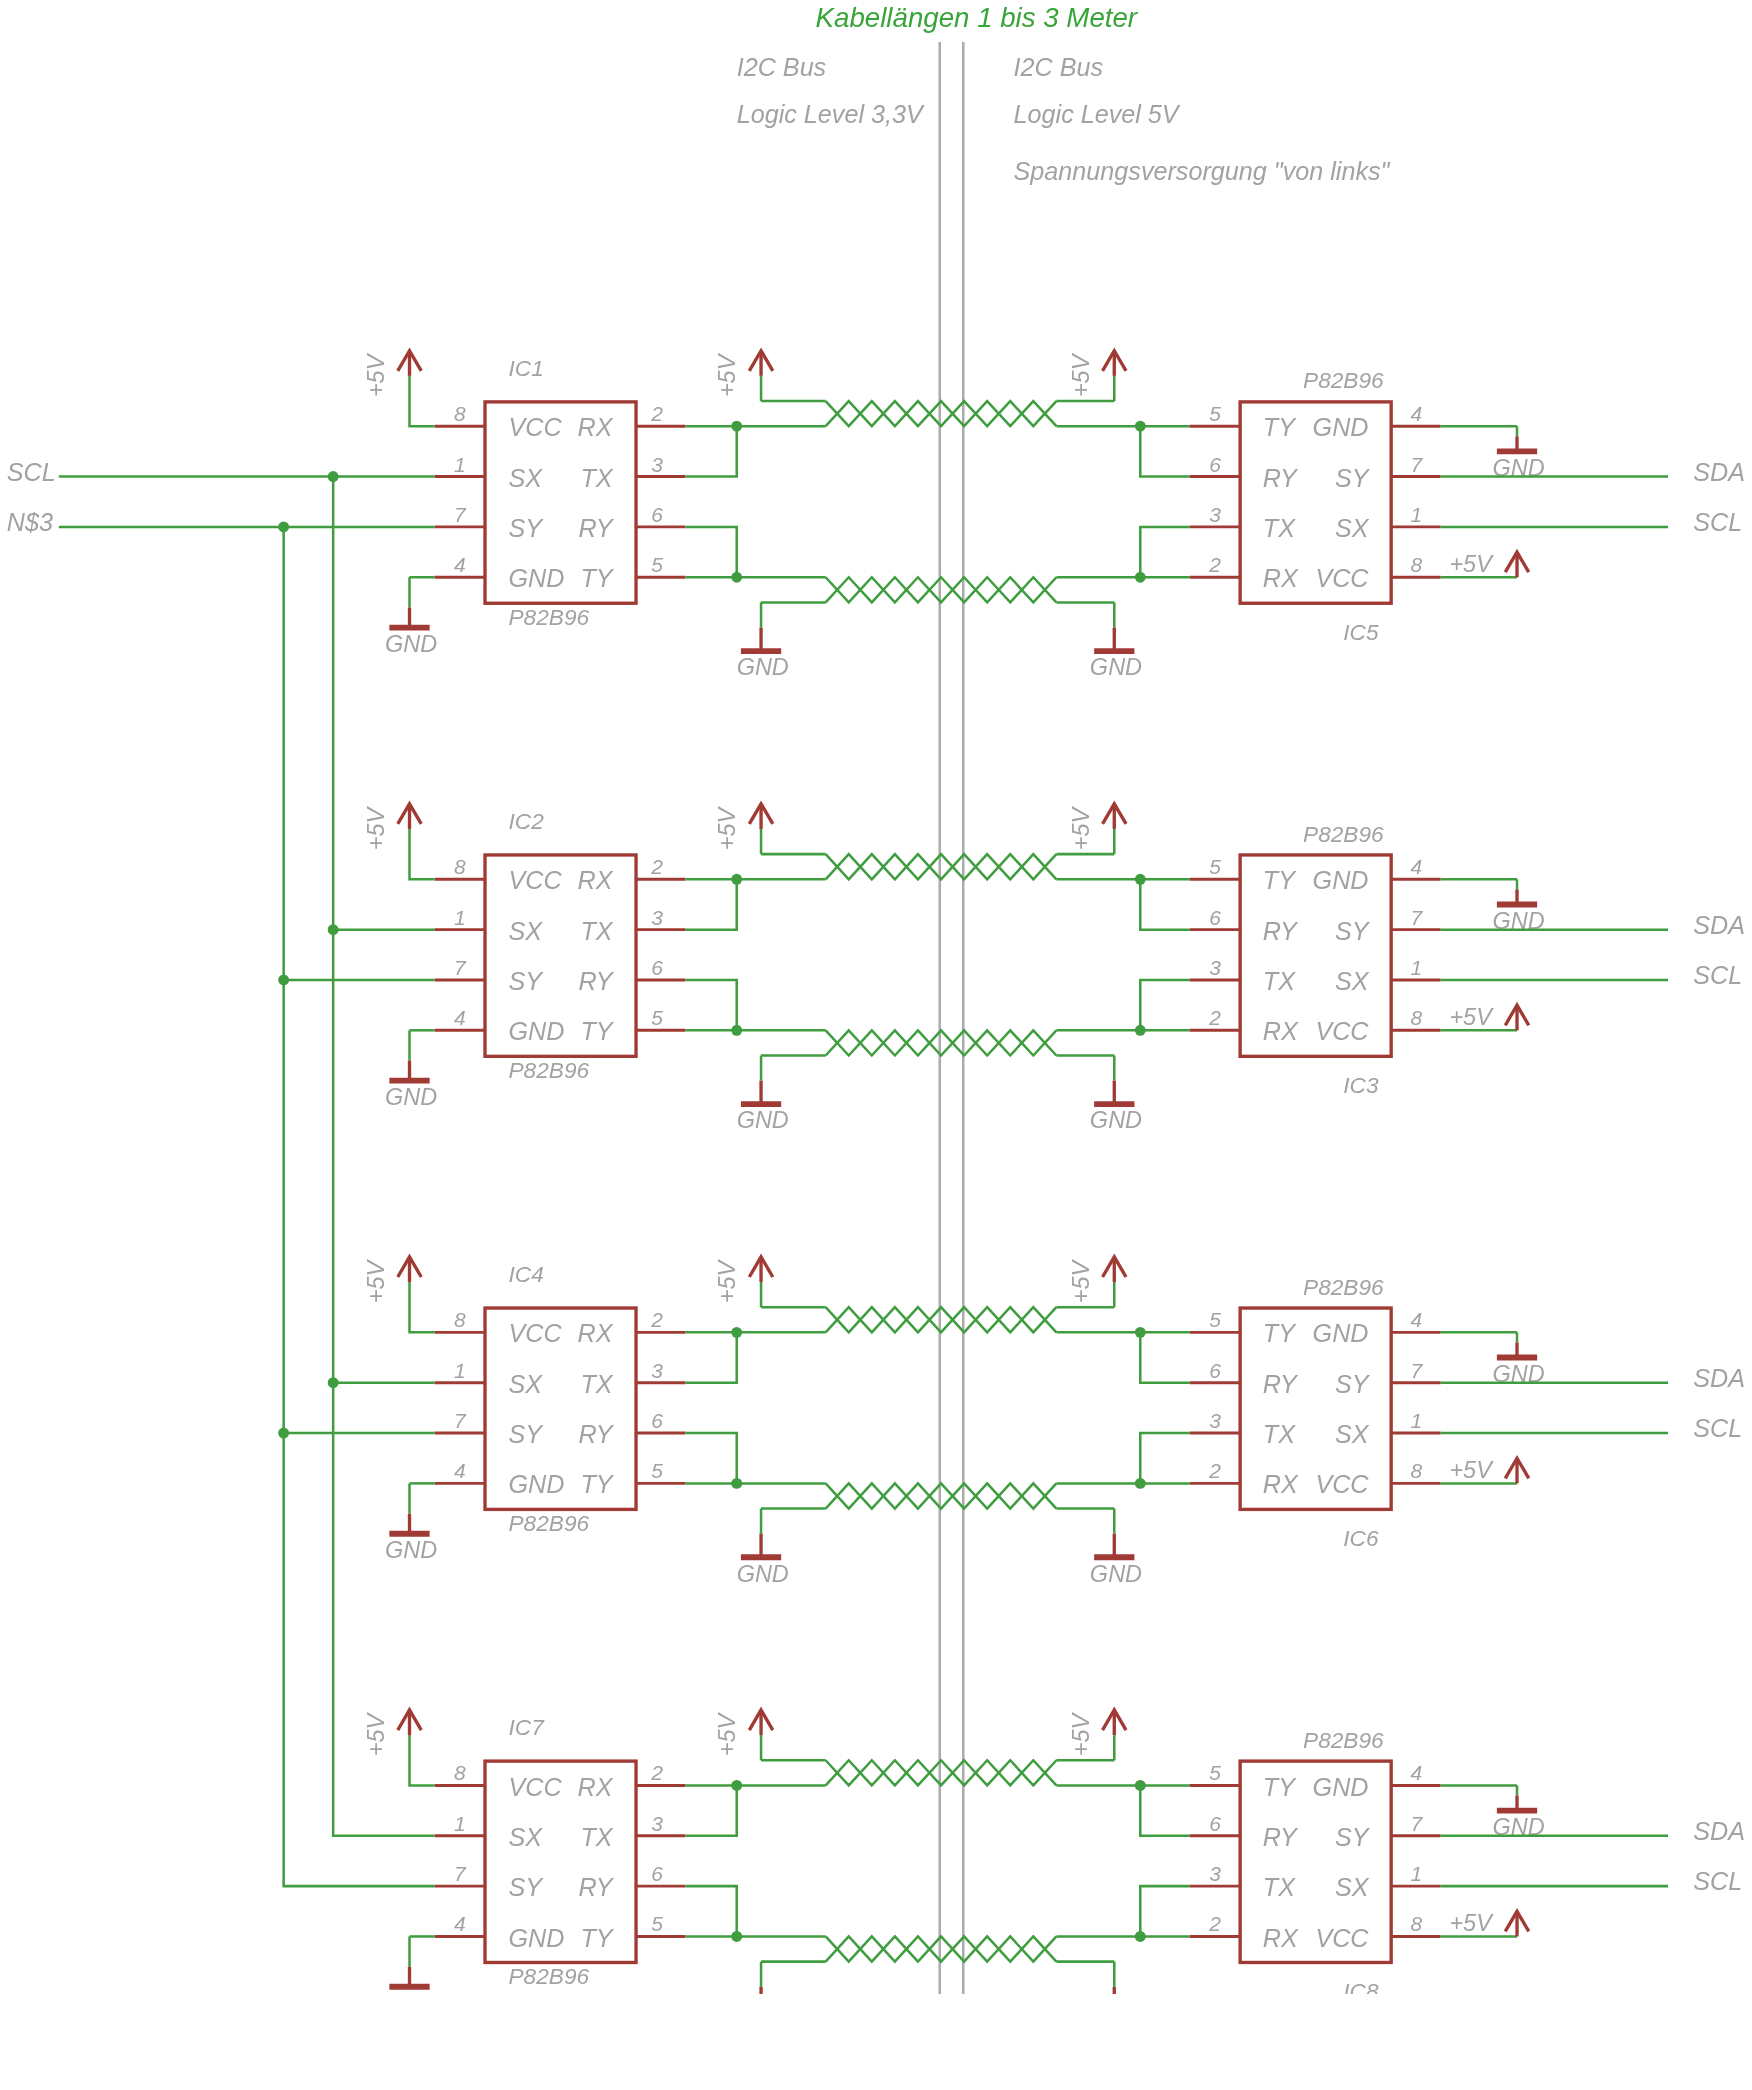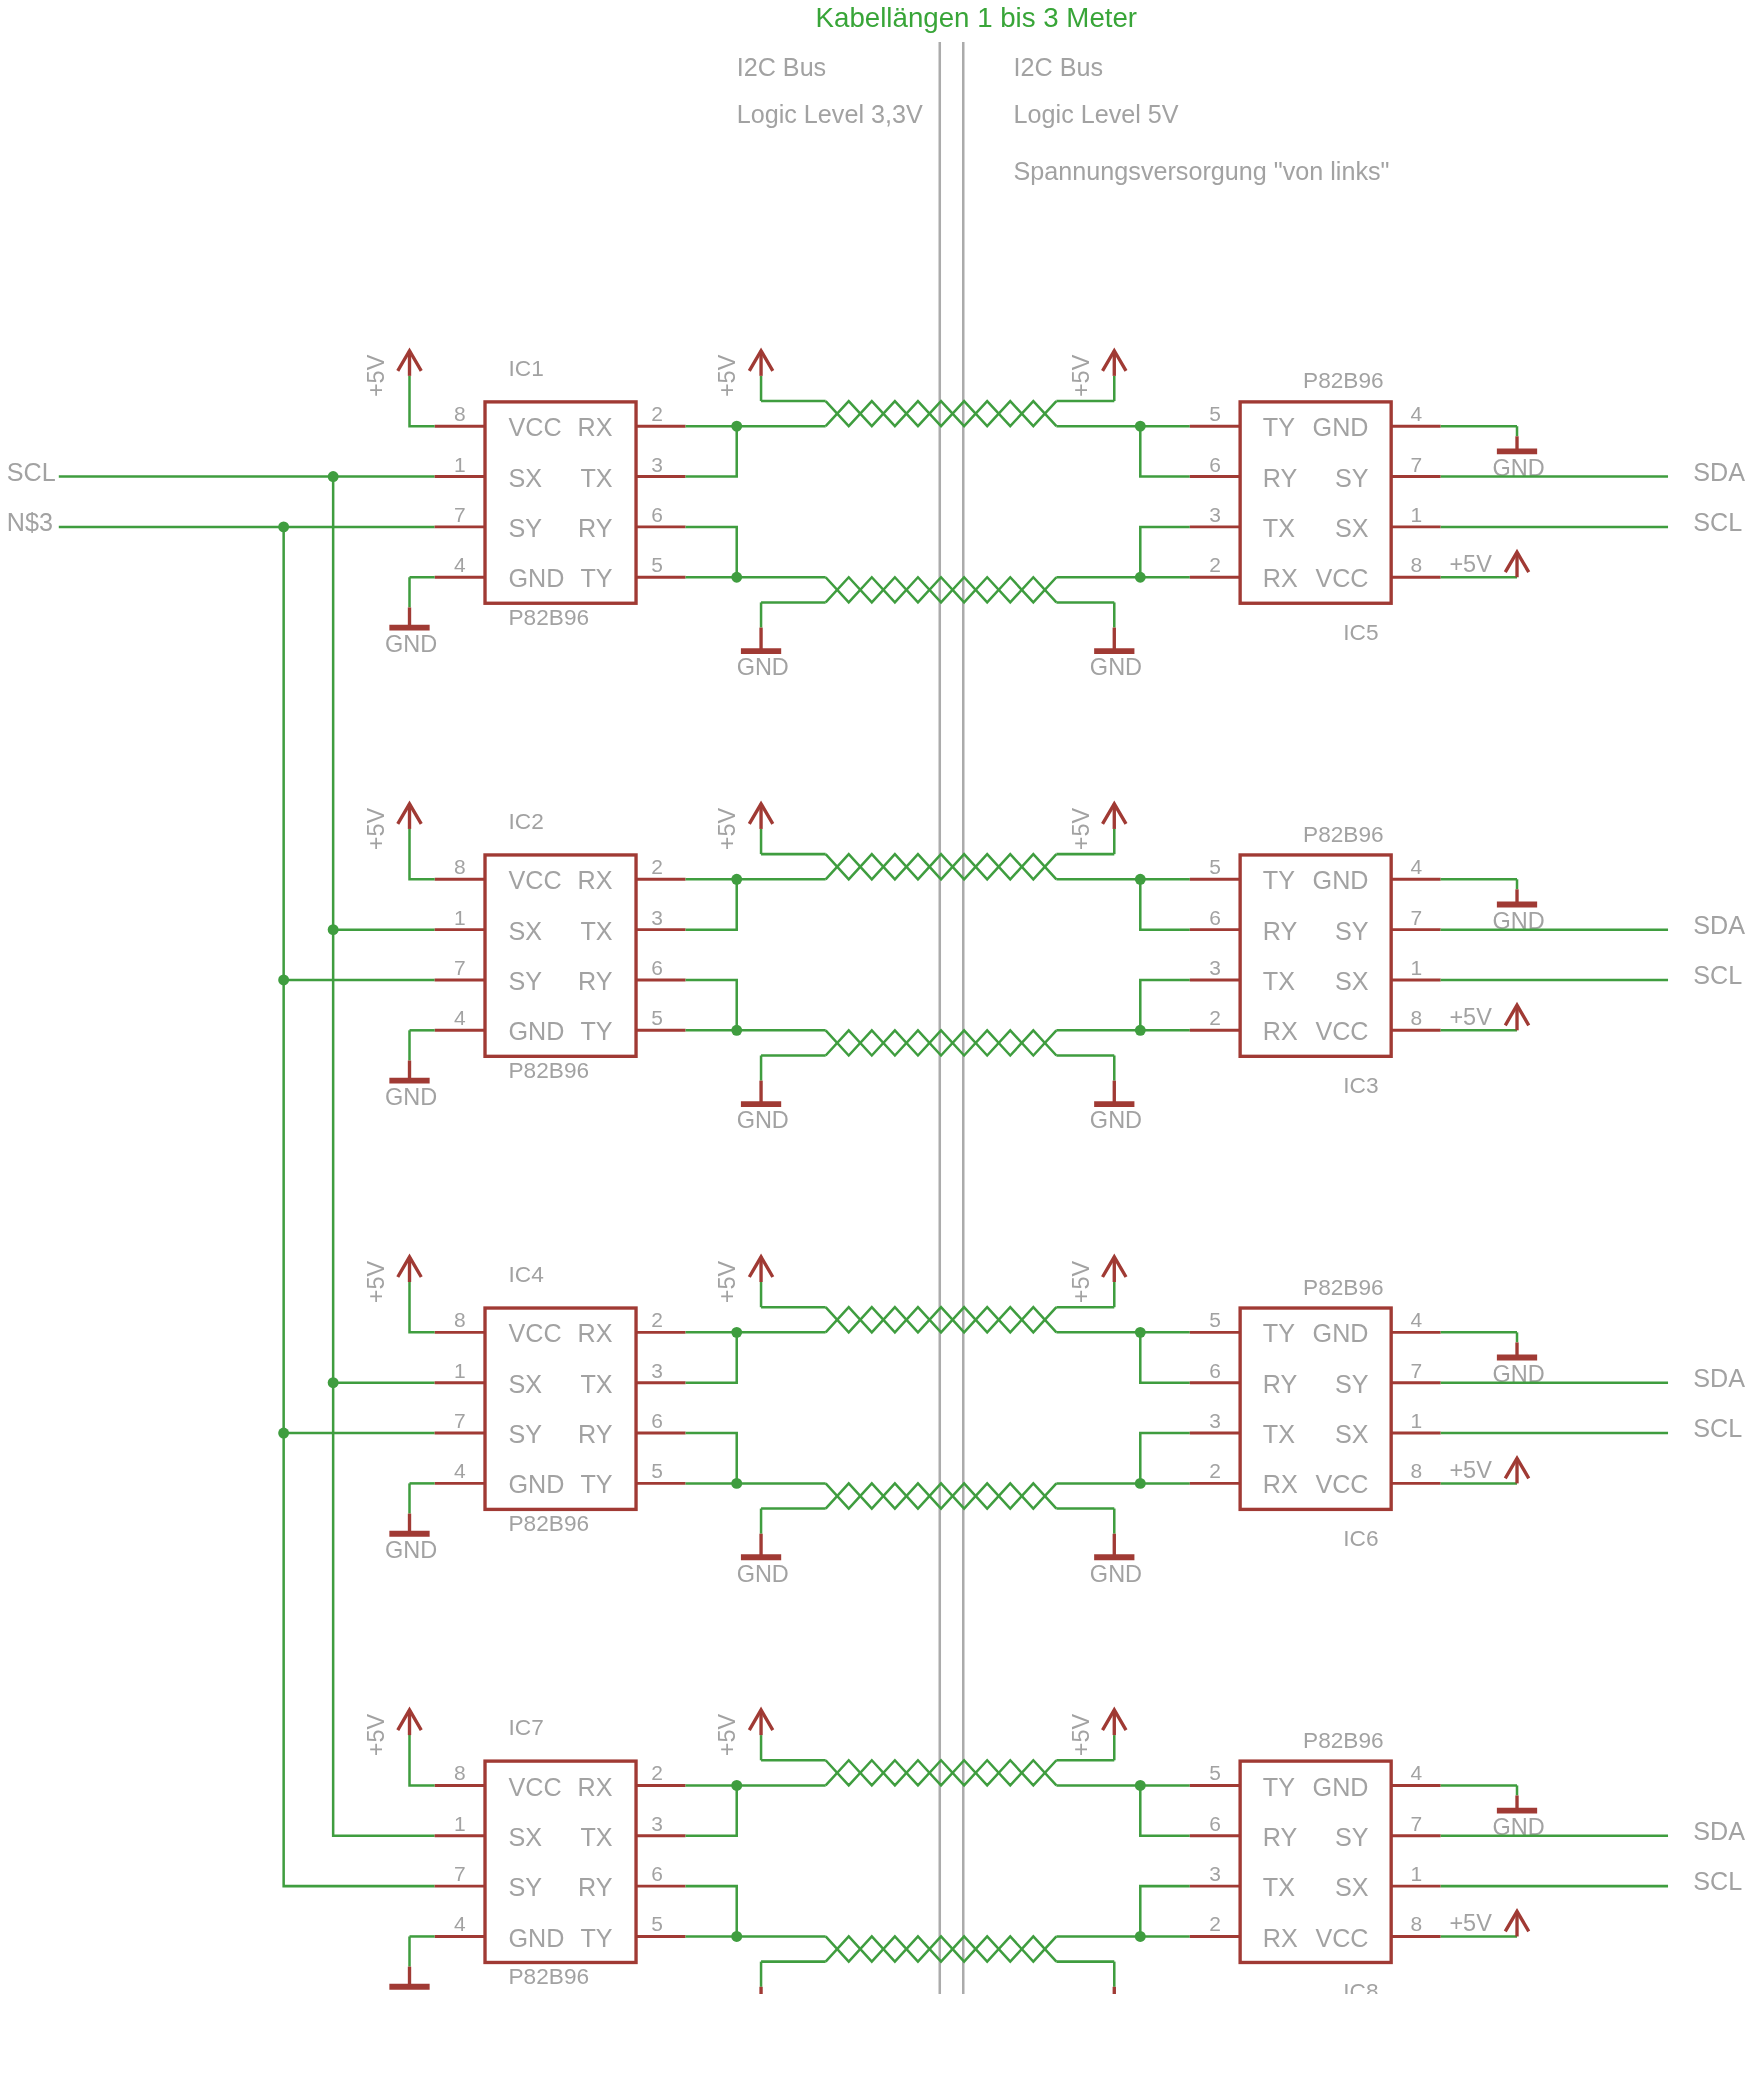--- a/index.html
+++ b/index.html
@@ -1,17 +1,17 @@
 <!DOCTYPE html>
 <html style="font-size:13.4px"><head>
 <meta charset="utf-8">
 <title>Schematic</title>
 <style>
   html,body{margin:0;padding:0;background:#ffffff;}
-  #canvas{position:relative;width:1752px;height:1994px;background:#ffffff;overflow:hidden;}
+  #canvas{position:relative;width:1752px;height:1994px;background:#ffffff;overflow:hidden;font-style:italic;}
   svg{position:absolute;left:0;top:0;}
   svg text{font-family:"Liberation Sans","DejaVu Sans",sans-serif;}
 </style>
 </head>
 <body>
 
 <div id="canvas">
     <svg width="1752" height="2090" viewBox="0 0 2088 2491">
       <text x="972" y="32" fill="#38a538" font-size="33" text-anchor="start">Kabellängen 1 bis 3 Meter</text>
       <text x="878" y="90" fill="#a2a2a2" font-size="30" text-anchor="start">I2C Bus</text>

